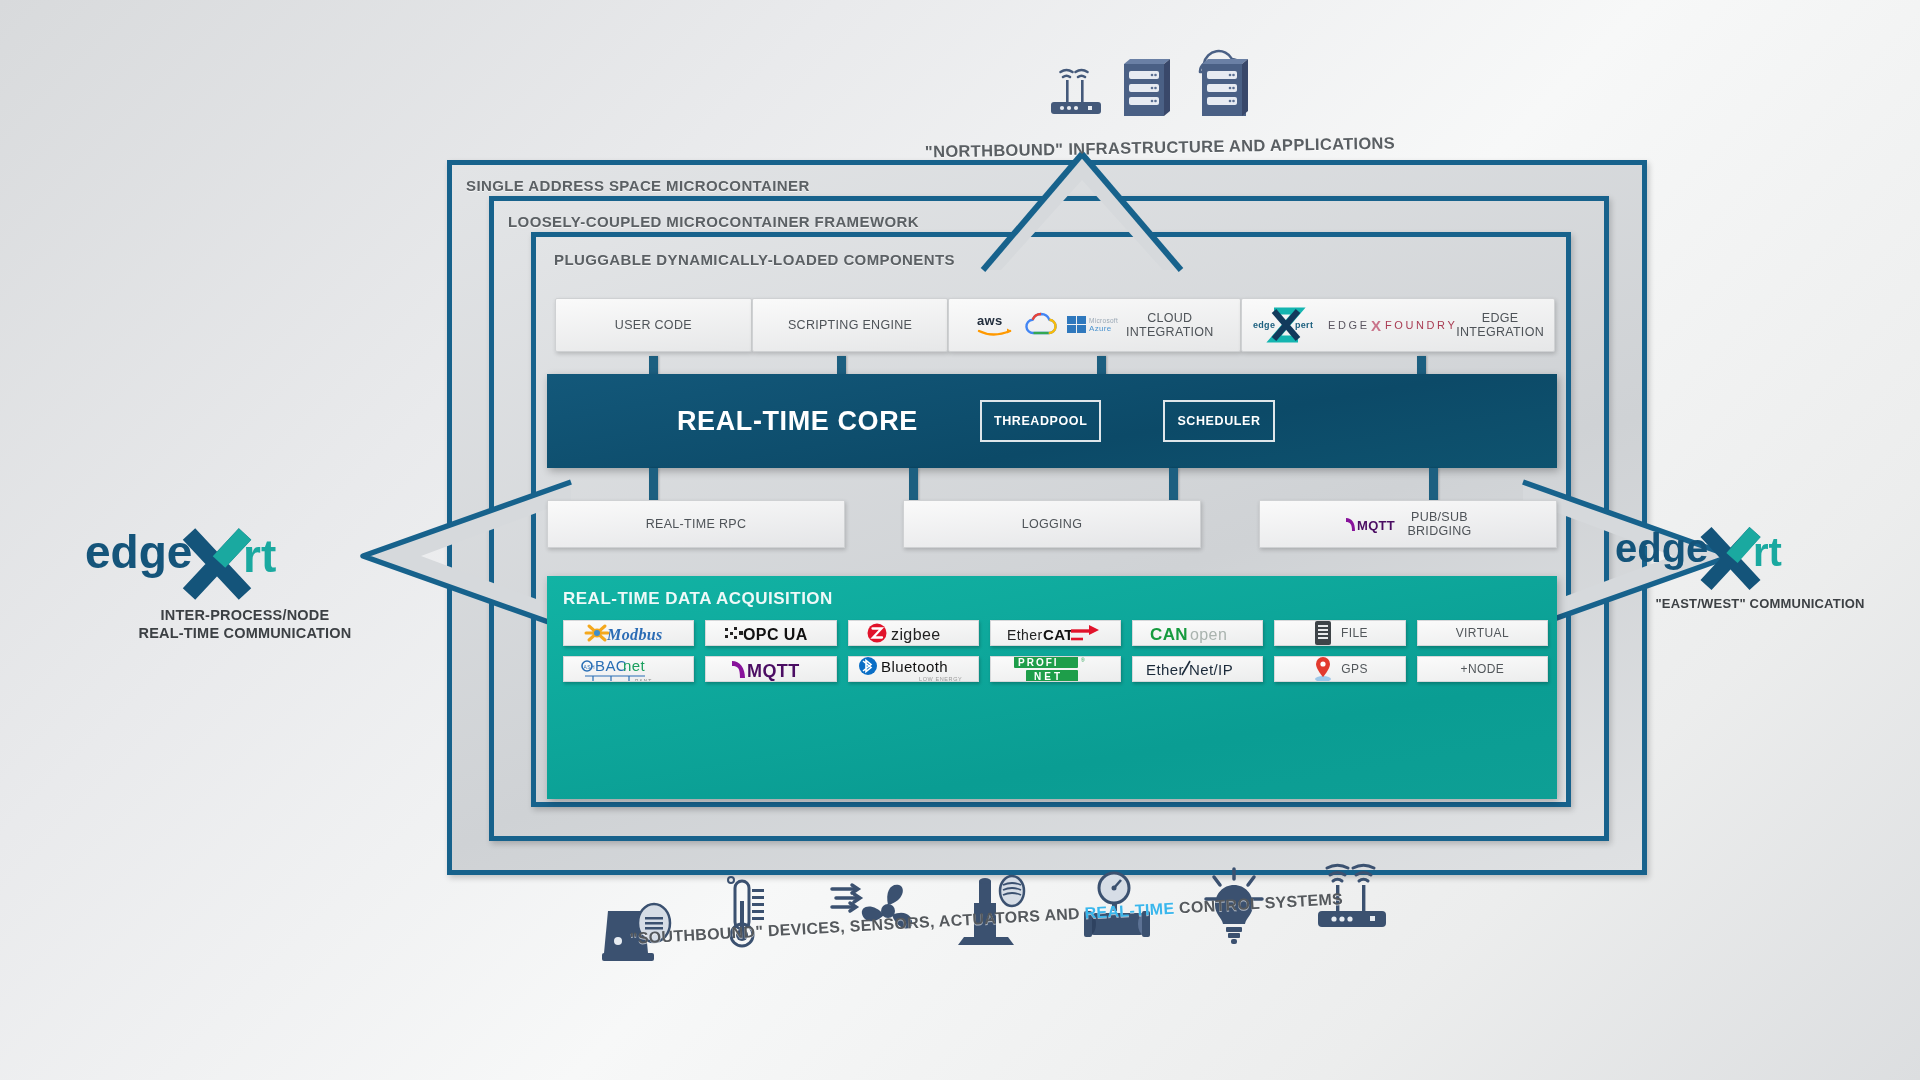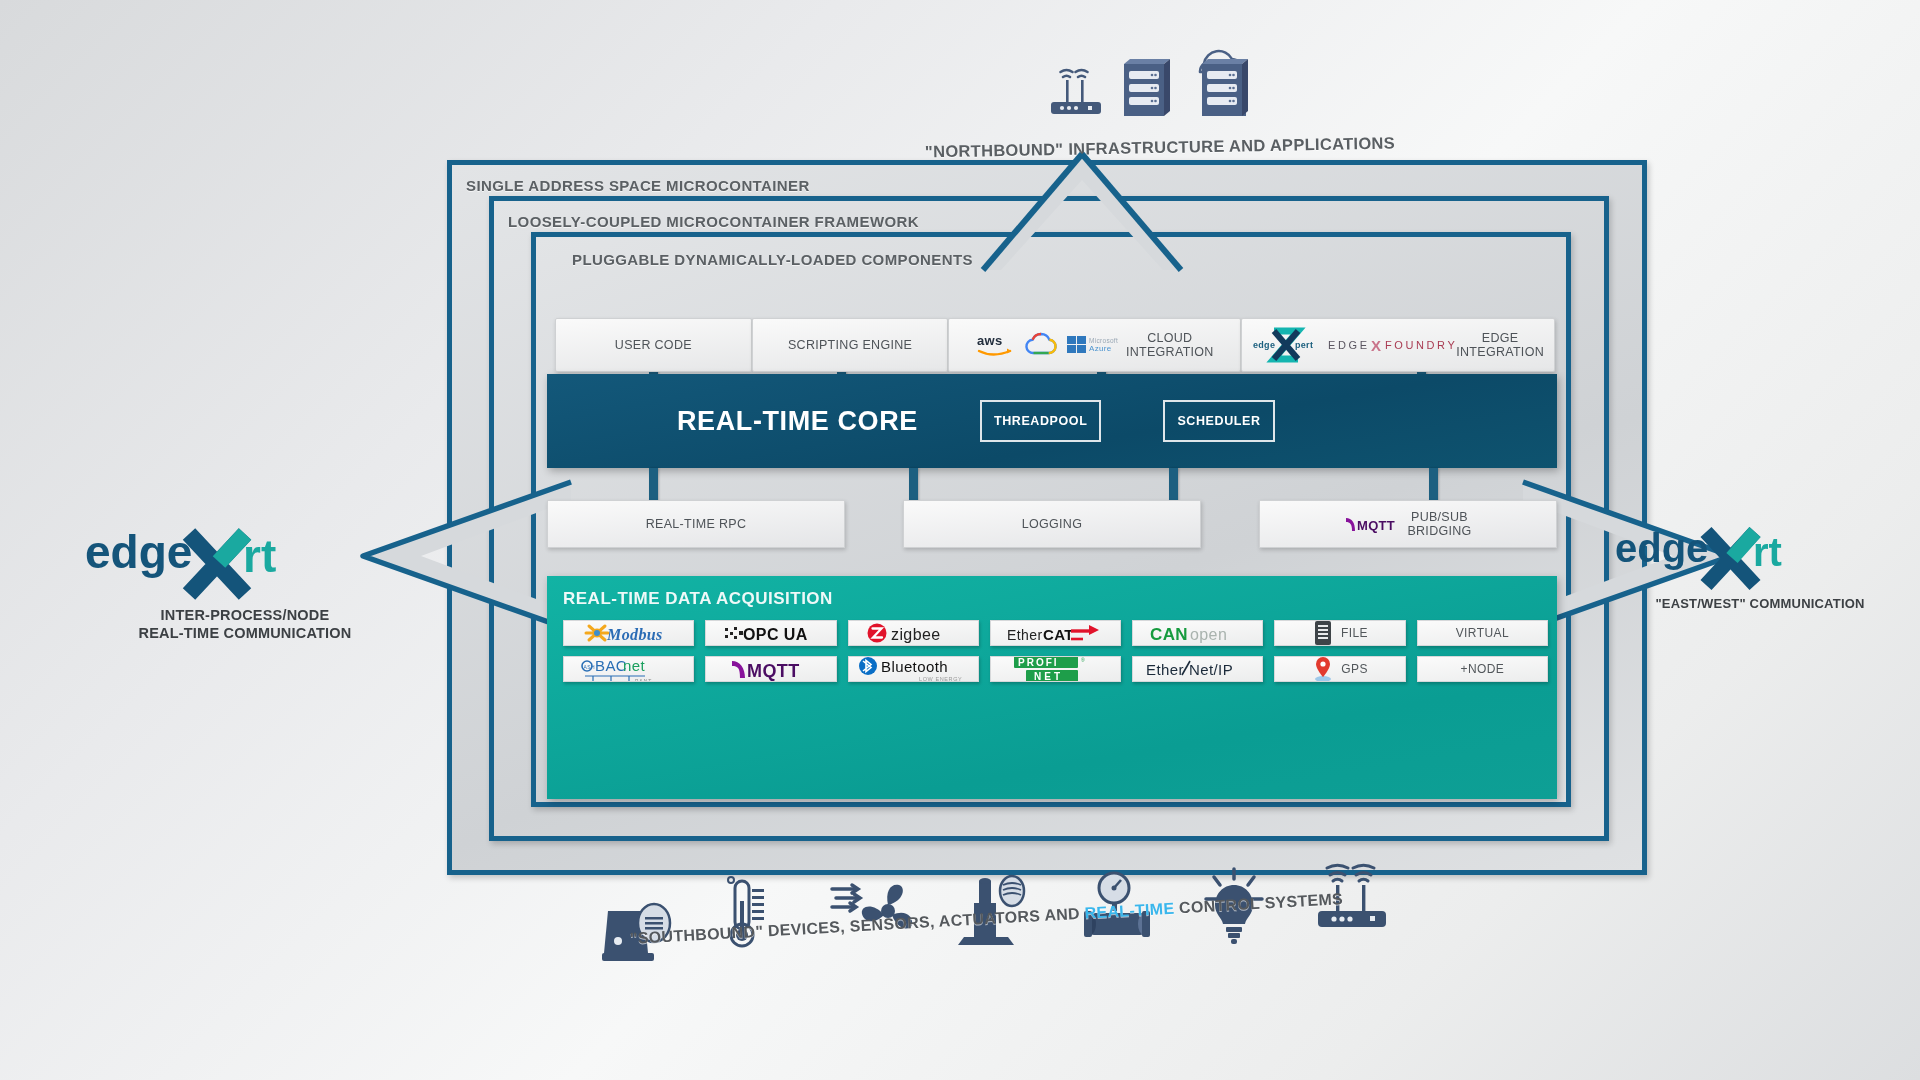--- a/index.html
+++ b/index.html
@@ -33,27 +33,27 @@
   #shell1 { left:0;   top:0;   right:0;   bottom:0;  }
   #shell2 { left:42px; top:36px; right:38px; bottom:34px; }
   #shell3 { left:84px; top:72px; right:76px; bottom:68px; }
   .shell-label {
     position:absolute; font-size:15px; font-weight:bold; color:#5b6064;
     letter-spacing:.4px; text-shadow:0 1px 0 rgba(255,255,255,.65);
     white-space:nowrap;
   }
   #lbl1 { left:14px;  top:12px; }
   #lbl2 { left:14px;  top:12px; }
-  #lbl3 { left:36px;  top:14px; }
+  #lbl3 { left:18px;  top:14px; }
 
   
   #content { position:absolute; left:90px; top:78px; right:82px; bottom:74px; }
 
   
-  .plug-row { position:absolute; left:18px; top:80px; right:10px; height:54px; display:flex; }
+  .plug-row { position:absolute; left:18px; top:60px; right:10px; height:54px; display:flex; }
   .plug {
     flex:1; background:linear-gradient(175deg,#fafafa,#e6e7e8);
     border:1px solid #cfd1d3; border-radius:2px;
     box-shadow:1px 2px 4px rgba(0,0,0,.18);
     display:flex; align-items:center; justify-content:center; gap:10px; padding:0 10px;
     font-size:12.5px; color:#4e5358; letter-spacing:.3px;
   }
   .plug .plug-label { text-align:center; line-height:1.15; white-space:pre-line; }
   .plug.wide { flex:1.55; }
 

